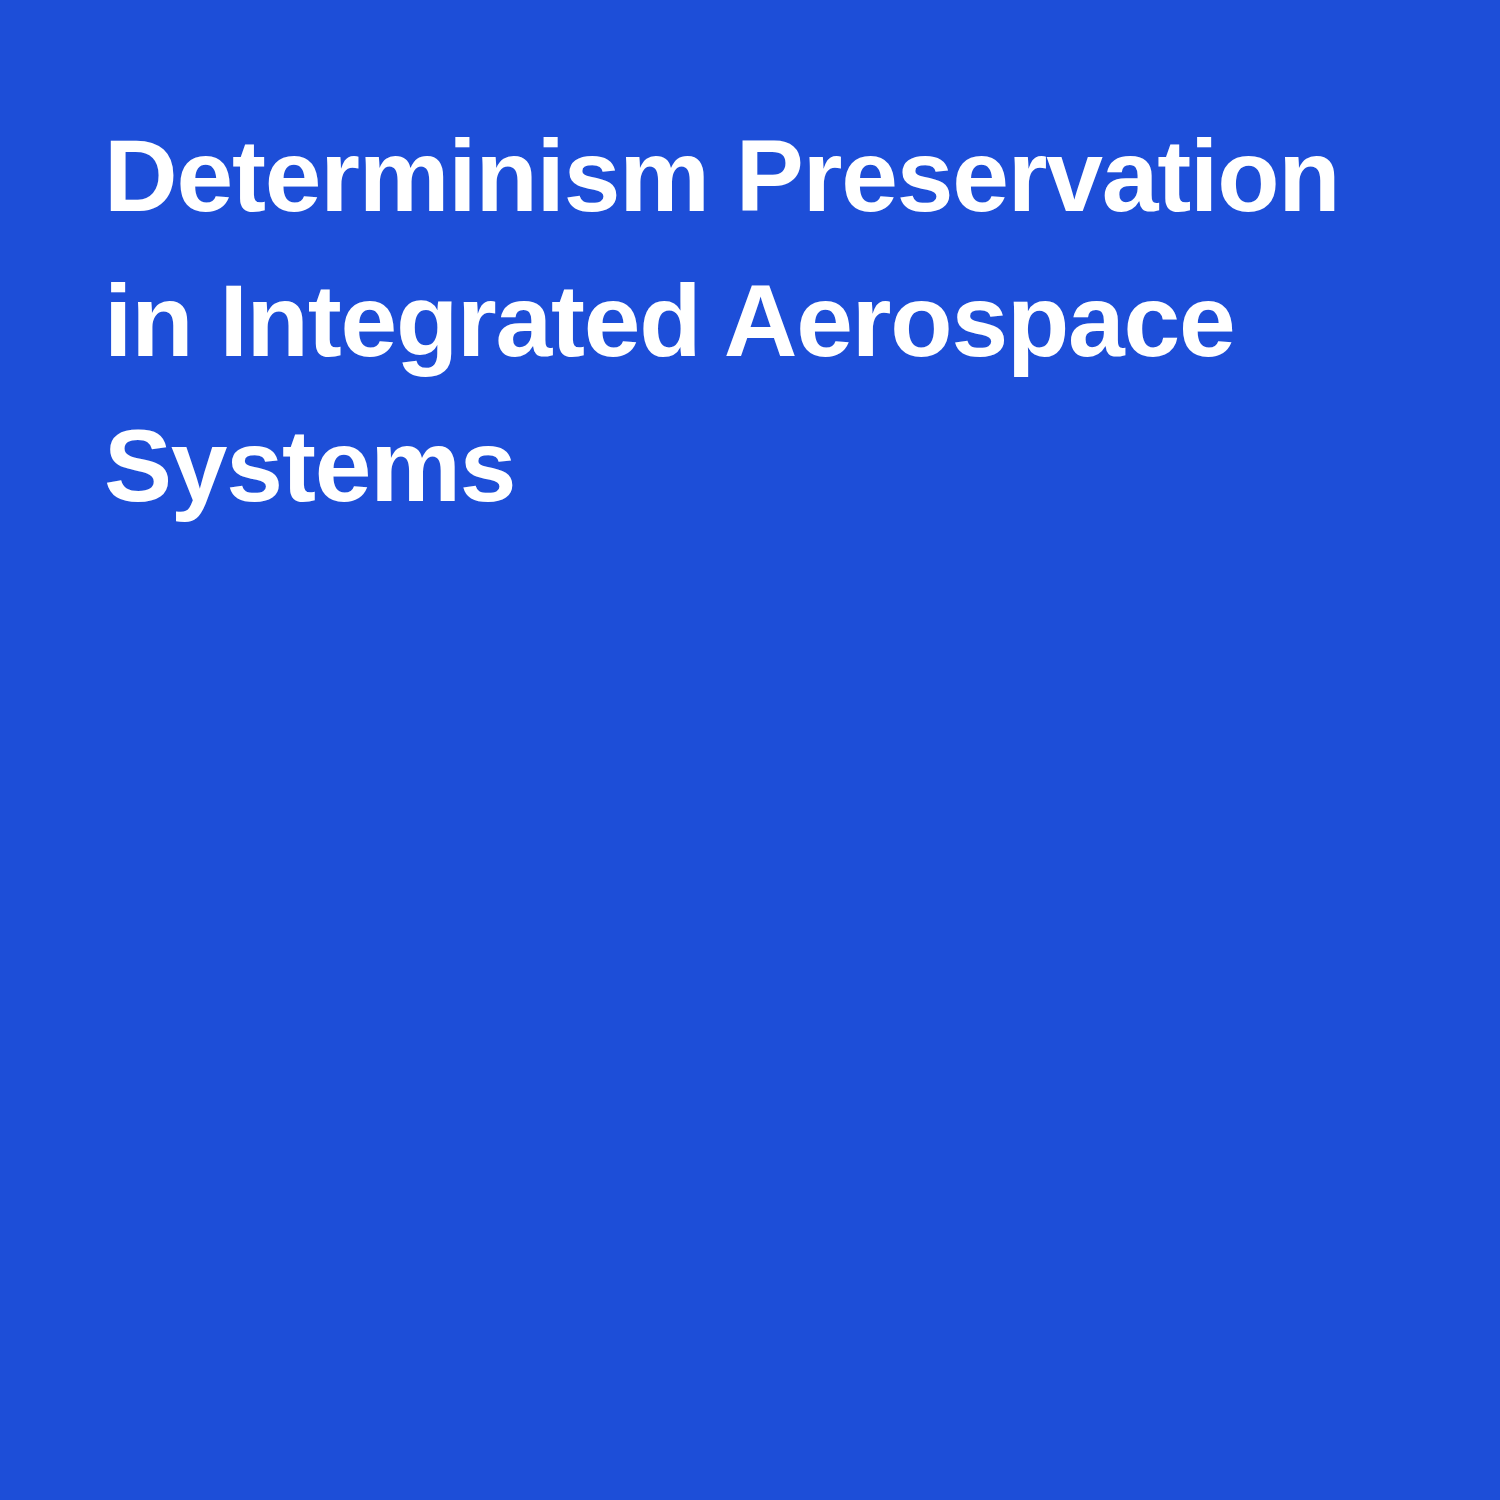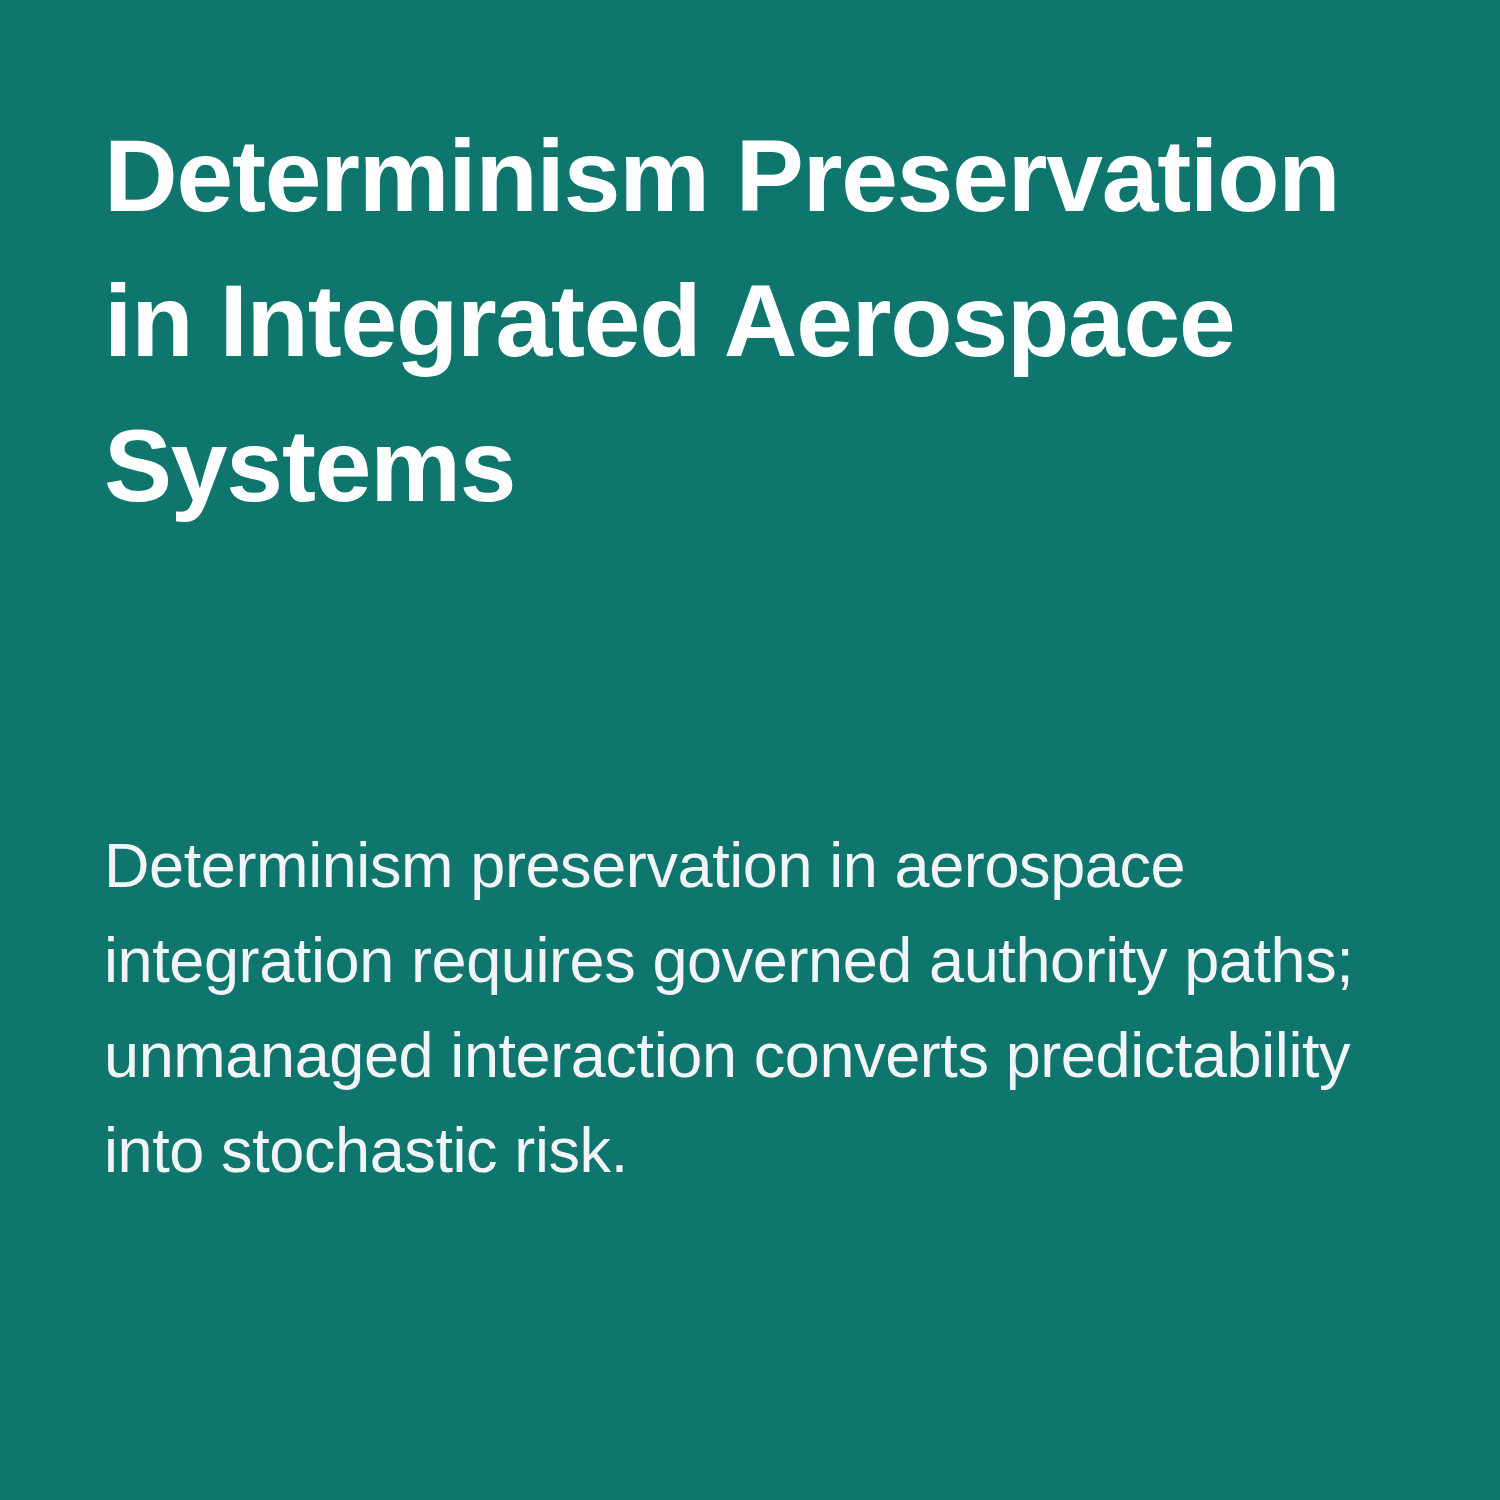--- a/index.html
+++ b/index.html
@@ -10,21 +10,21 @@
     width: 1500px;
     height: 1500px;
     overflow: hidden;
     background: #2F4661;
     font-family: "Liberation Sans", sans-serif;
   }
   .card {
     position: relative;
     width: 1500px;
     height: 1500px;
-    background: #0f766e;
+    background: #1d4ed8;
     box-sizing: border-box;
   }
   .title-block {
     position: absolute;
     left: 104px;
     top: 104px;
     width: 1320px;
   }
   .title {
     margin: 0;
@@ -66,18 +66,15 @@
 </style>
 </head>
 <body>
 
 <div class="card">
 
   <div class="title-block">
     <h1 class="title">Determinism Preservation in Integrated Aerospace Systems</h1>
   </div>
 
-  <div class="body-block">
-    <p class="body-text">Determinism preservation in aerospace integration requires governed authority paths; unmanaged interaction converts predictability into stochastic risk.</p>
-  </div>
 
 
 </div>
 
 </body></html>

